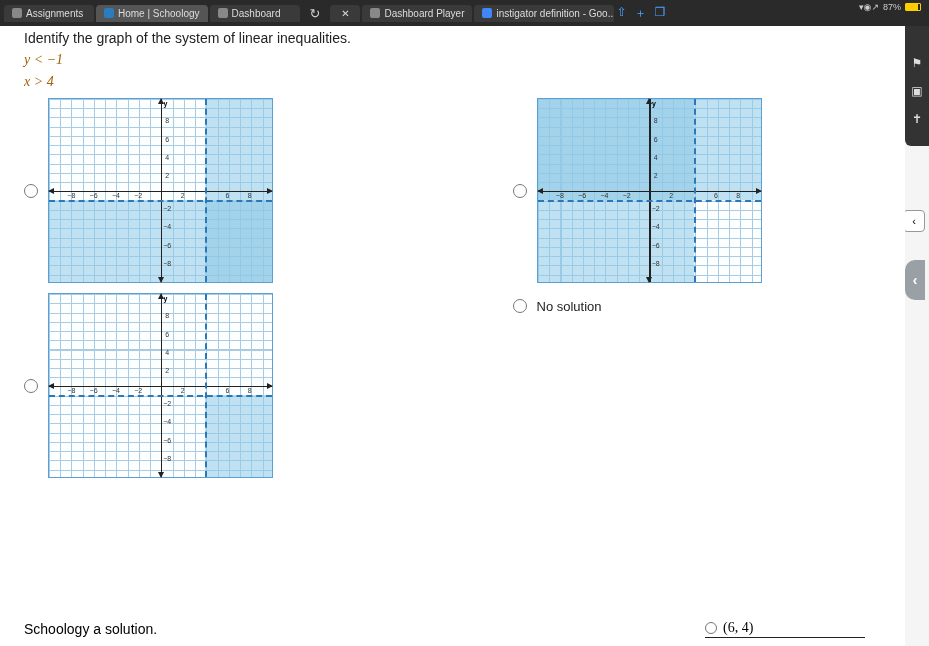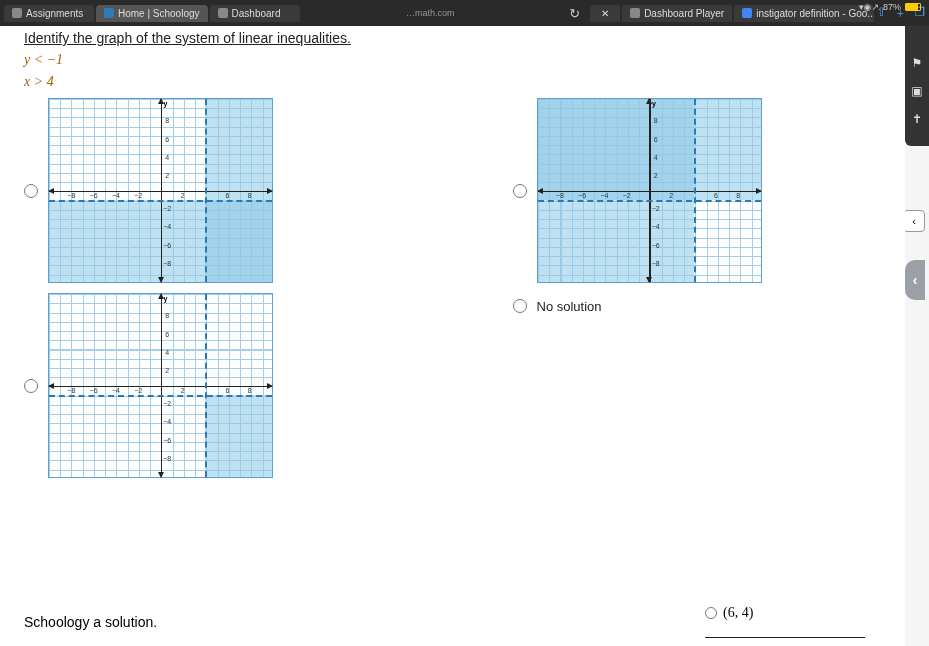--- a/index.html
+++ b/index.html
@@ -128,21 +128,20 @@
     left: 0; right: 24px;
     top: 26px; bottom: 0;
     background: #fff;
     padding: 4px 16px 8px 24px;
     overflow: hidden;
   }
   .question {
     font-size: 14px;
     color: #222;
     margin-bottom: 6px;
-    text-decoration: underline;
   }
   .ineq {
     font-family: "Times New Roman", serif;
     font-style: italic;
     font-size: 14px;
     margin-bottom: 6px;
     color: #a16207;
   }
   .options {
     display: grid;
@@ -209,21 +208,21 @@
     display: flex;
     justify-content: space-between;
     align-items: center;
     font-size: 14px;
   }
   .sol-answer {
     display: flex;
     align-items: center;
     gap: 6px;
     border-bottom: 1px solid #222;
-    padding-bottom: 16px;
+    padding-bottom: 1px;
     min-width: 160px;
   }
   .sol-answer .radio { width: 12px; height: 12px; }
   .ordered-pair { font-family: "Times New Roman", serif; }
 </style>
 </head>
 <body>
 
 <div class="status-icons">
   <span>▾◉↗</span>
@@ -237,21 +236,20 @@
     <span>Assignments</span>
   </div>
   <div class="tab active">
     <span class="tab-favicon" style="background:#2b7bbf"></span>
     <span>Home | Schoology</span>
   </div>
   <div class="tab">
     <span class="tab-favicon"></span>
     <span>Dashboard</span>
   </div>
-  <span class="url-bits">…math.com</span>
   <span style="color:#ccc;font-size:13px;padding:0 8px;">↻</span>
   <div class="tab" style="min-width:30px;max-width:30px;justify-content:center;">
     <span>✕</span>
   </div>
   <div class="tab">
     <span class="tab-favicon"></span>
     <span>Dashboard Player</span>
   </div>
   <div class="tab">
     <span class="tab-favicon" style="background:#4285f4"></span>

